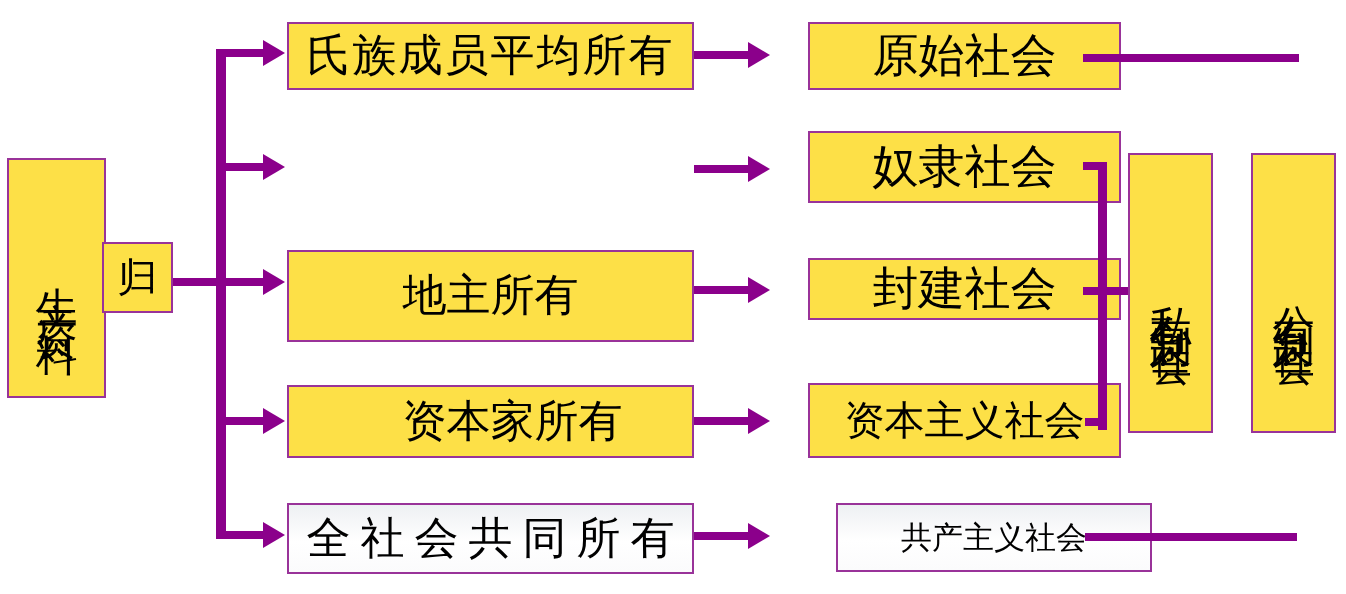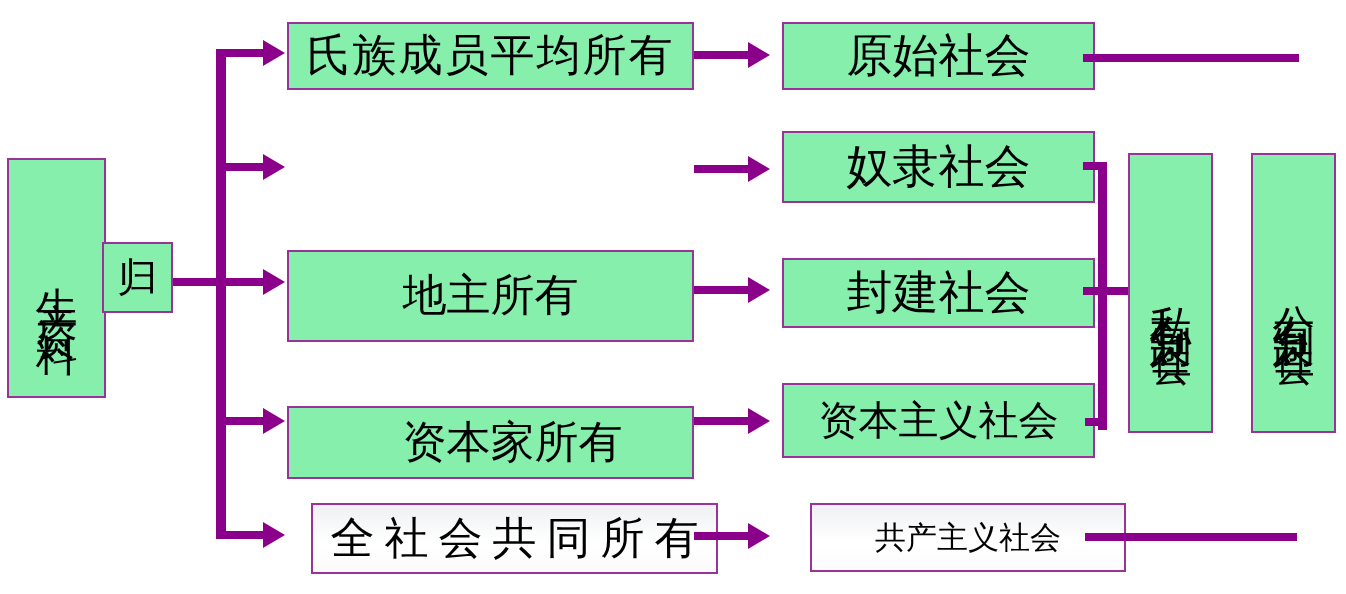--- a/index.html
+++ b/index.html
@@ -12,37 +12,37 @@
     position:relative;
     width:1346px;height:594px;
     background:#ffffff;
     font-family:"Liberation Serif","DejaVu Serif",serif;
     color:var(--text);
     overflow:hidden;
   }
   .box{
     position:absolute;
     border:2px solid var(--border);
-    background:#86efac;
+    background:#fde047;
     box-sizing:border-box;
     display:flex;align-items:center;justify-content:center;
     text-align:center;
     line-height:1;
   }
   .box.grad{background:linear-gradient(180deg,#eef0f3 0%,#ffffff 55%,#fbfbfc 100%);}
   .vtext{writing-mode:vertical-rl;text-orientation:upright;}
   .line{position:absolute;background:var(--line);}
   .head{
     position:absolute;width:0;height:0;
     border-left:22px solid var(--line);
     border-top:13px solid transparent;
     border-bottom:13px solid transparent;
   }
   .owner{left:287px;width:407px;font-size:44px;}
-  .society{left:782px;width:313px;font-size:46px;}
+  .society{left:808px;width:313px;font-size:46px;}
   .groupbox{top:153px;width:85px;height:280px;font-size:42px;}
 </style>
 </head>
 <body>
 
 <div class="canvas">
 
   <div class="box" style="left:7px;top:158px;width:99px;height:240px;font-size:42px;">
     <span class="vtext" style="letter-spacing:16px;padding-top:14px;">生产资料</span>
   </div>
@@ -67,24 +67,24 @@
 
   <div class="line" style="left:216px;top:531px;width:48px;height:8px;"></div>
   <div class="head" style="left:263px;top:522px;"></div>
 
   <div class="box owner" style="top:22px;height:68px;letter-spacing:2px;">
     <span>氏族成员平均所有</span>
   </div>
   <div class="box owner" style="top:250px;height:92px;">
     <span>地主所有</span>
   </div>
-  <div class="box owner" style="top:406px;height:73px;padding-left:44px;">
+  <div class="box owner" style="top:385px;height:73px;padding-left:44px;">
     <span>资本家所有</span>
   </div>
-  <div class="box owner grad" style="top:503px;height:71px;letter-spacing:10px;margin-left:24px;">
+  <div class="box owner grad" style="top:503px;height:71px;letter-spacing:10px;">
     <span style="padding-left:10px;">全社会共同所有</span>
   </div>
 
   <div class="line" style="left:694px;top:51px;width:54px;height:8px;"></div>
   <div class="head" style="left:748px;top:42px;"></div>
 
   <div class="line" style="left:694px;top:165px;width:54px;height:8px;"></div>
   <div class="head" style="left:748px;top:156px;"></div>
 
   <div class="line" style="left:694px;top:286px;width:54px;height:8px;"></div>
@@ -95,21 +95,21 @@
 
   <div class="line" style="left:694px;top:532px;width:54px;height:8px;"></div>
   <div class="head" style="left:748px;top:523px;"></div>
 
   <div class="box society" style="top:22px;height:68px;">
     <span>原始社会</span>
   </div>
   <div class="box society" style="top:131px;height:72px;">
     <span>奴隶社会</span>
   </div>
-  <div class="box society" style="top:258px;height:70px;text-align:right;">
+  <div class="box society" style="top:258px;height:62px;text-align:right;">
     <span>封建社会</span>
   </div>
   <div class="box society" style="top:383px;height:75px;font-size:40px;">
     <span>资本主义社会</span>
   </div>
   <div class="box society grad" style="top:503px;height:69px;width:316px;font-size:31px;margin-left:28px;">
     <span>共产主义社会</span>
   </div>
 
   <div class="line" style="left:1083px;top:54px;width:216px;height:8px;"></div>

